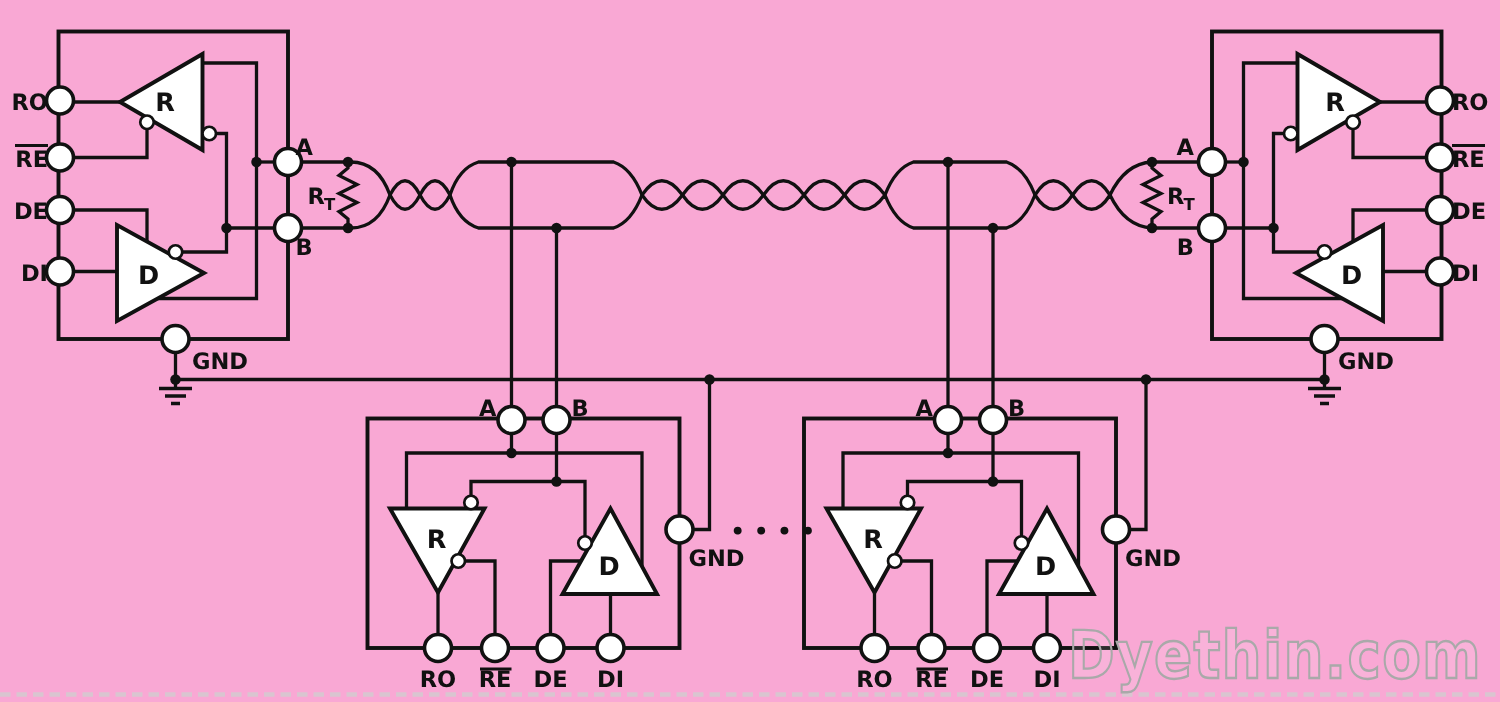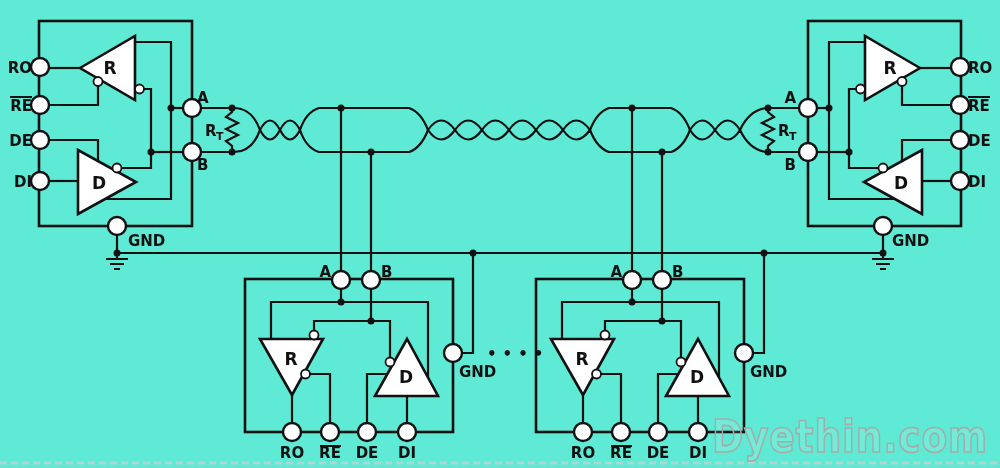--- a/index.html
+++ b/index.html
@@ -1,16 +1,16 @@
 <!DOCTYPE html>
 <html><head>
 <meta charset="utf-8">
 <style>
   html,body{margin:0;padding:0;background:#ffffff;}
-  .stage{position:relative;width:1000px;height:468px;background:#5eead4;overflow:hidden;
+  .stage{position:relative;width:1000px;height:468px;background:#f9a8d4;overflow:hidden;
          font-family:"DejaVu Sans","Liberation Sans",sans-serif;}
   svg{display:block;}
   text{font-family:"DejaVu Sans","Liberation Sans",sans-serif;font-weight:bold;fill:#111111;}
   .wire{stroke:#111111;stroke-width:2.2;fill:none;}
   .boxline{stroke:#111111;stroke-width:2.6;fill:none;}
   .tri{stroke:#111111;stroke-width:2.6;fill:#ffffff;}
   .pin{stroke:#111111;stroke-width:2.4;fill:#ffffff;}
   .bubble{stroke:#111111;stroke-width:1.8;fill:#ffffff;}
   .jdot{fill:#111111;stroke:none;}
   .ovl{stroke:#111111;stroke-width:2;}

